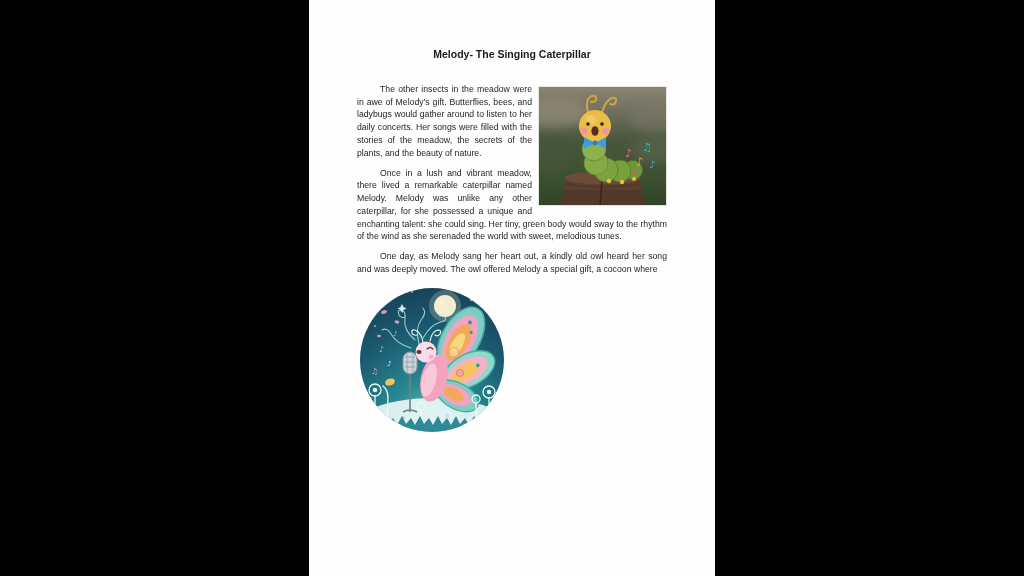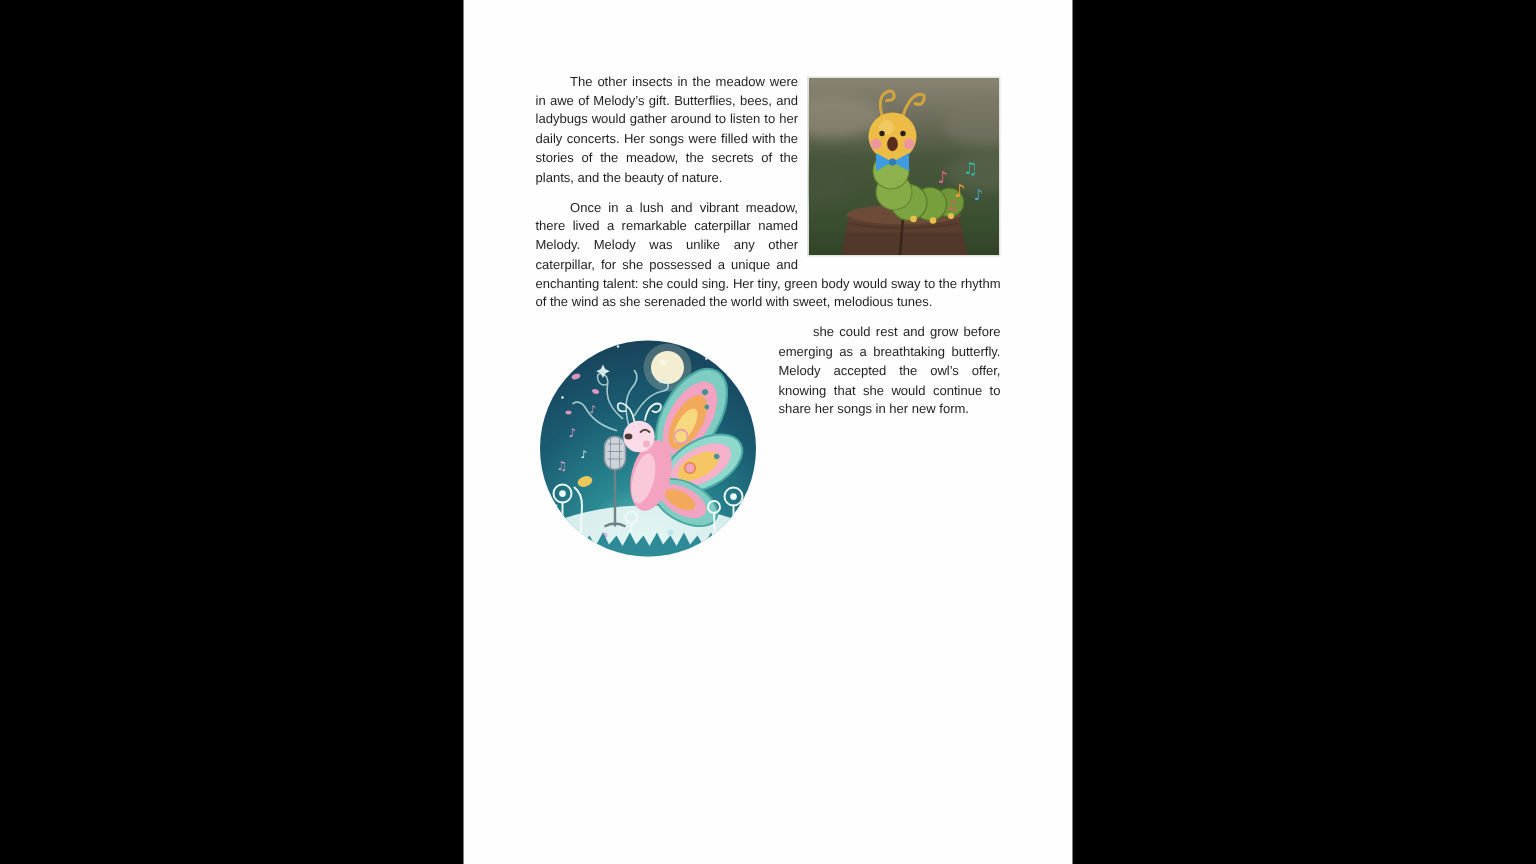--- a/index.html
+++ b/index.html
@@ -53,20 +53,21 @@
     overflow: hidden;
   }
   .img-float-right svg, .img-float-left svg { display: block; }
 </style>
 </head>
 <body>
 
 <div class="stage">
   <div class="page">
 
+    <h1 class="doc-title">Melody- The Singing Caterpillar</h1>
 
     <div class="content">
 
       <div class="img-float-right">
         <svg width="127" height="118" viewBox="0 0 127 118" xmlns="http://www.w3.org/2000/svg">
           <defs>
             <linearGradient id="catbg" x1="0" y1="0" x2="0" y2="1">
               <stop offset="0" stop-color="#8a robust"></stop>
               <stop offset="0" stop-color="#8a8573"></stop>
               <stop offset="0.22" stop-color="#6f6e5e"></stop>
@@ -123,20 +124,21 @@
             <text x="110" y="81" font-size="10" fill="#4aa8e0">♪</text>
             <text x="92" y="88" font-size="9" fill="#e8566e">♫</text>
           </g>
         </svg>
       </div>
 
       <p>The other insects in the meadow were in awe of Melody’s gift. Butterflies, bees, and ladybugs would gather around to listen to her daily concerts. Her songs were filled with the stories of the meadow, the secrets of the plants, and the beauty of nature.</p>
       <p>Once in a lush and vibrant meadow, there lived a remarkable caterpillar named Melody. Melody was unlike any other caterpillar, for she possessed a unique and enchanting talent: she could sing. Her tiny, green body would sway to the rhythm of the wind as she serenaded the world with sweet, melodious tunes.</p>
 
       <p>
+        <span>One day, as Melody sang her heart out, a kindly old owl heard her song and was deeply moved. The owl offered Melody a special gift, a cocoon where</span>
         <span class="img-float-left">
           <svg width="150" height="166" viewBox="0 0 150 166" xmlns="http://www.w3.org/2000/svg">
             <defs>
               <radialGradient id="sky" cx="0.5" cy="0.95" r="1.05">
                 <stop offset="0" stop-color="#9adfd6"></stop>
                 <stop offset="0.3" stop-color="#2a8a93"></stop>
                 <stop offset="0.62" stop-color="#1a5a70"></stop>
                 <stop offset="1" stop-color="#16344c"></stop>
               </radialGradient>
               <clipPath id="circ">
@@ -238,19 +240,18 @@
                 <path d="M10 140 Q8 126 14 120"></path>
               </g>
               <ellipse cx="33" cy="104" rx="5" ry="3.4" fill="#ecc75c" transform="rotate(-18 33 104)"></ellipse>
               <circle cx="90" cy="138" r="2" fill="#b9e3ef" opacity="0.9"></circle>
               <circle cx="46" cy="140" r="1.8" fill="#cfaedd" opacity="0.9"></circle>
               <path d="M3 150 L3 142 L7 147 L10 138 L14 146 L18 139 L22 147 L27 137 L31 146 L36 140 L40 147 L45 138 L49 146 L54 140 L58 147 L63 138 L67 146 L72 140 L76 147 L81 138 L85 146 L90 140 L94 147 L99 138 L103 146 L108 140 L112 147 L117 138 L121 146 L126 140 L130 147 L135 139 L139 146 L143 141 L147 147 L147 150 Z" fill="#2e8a96"></path>
               <rect x="3" y="147" width="144" height="8" fill="#2e8a96"></rect>
             </g>
           </svg>
         </span>
-        <span>she could rest and grow before emerging as a breathtaking butterfly. Melody accepted the owl’s offer, knowing that she would continue to share her songs in her new form.</span>
       </p>
 
 
     </div>
   </div>
 </div>
 
 </body></html>

